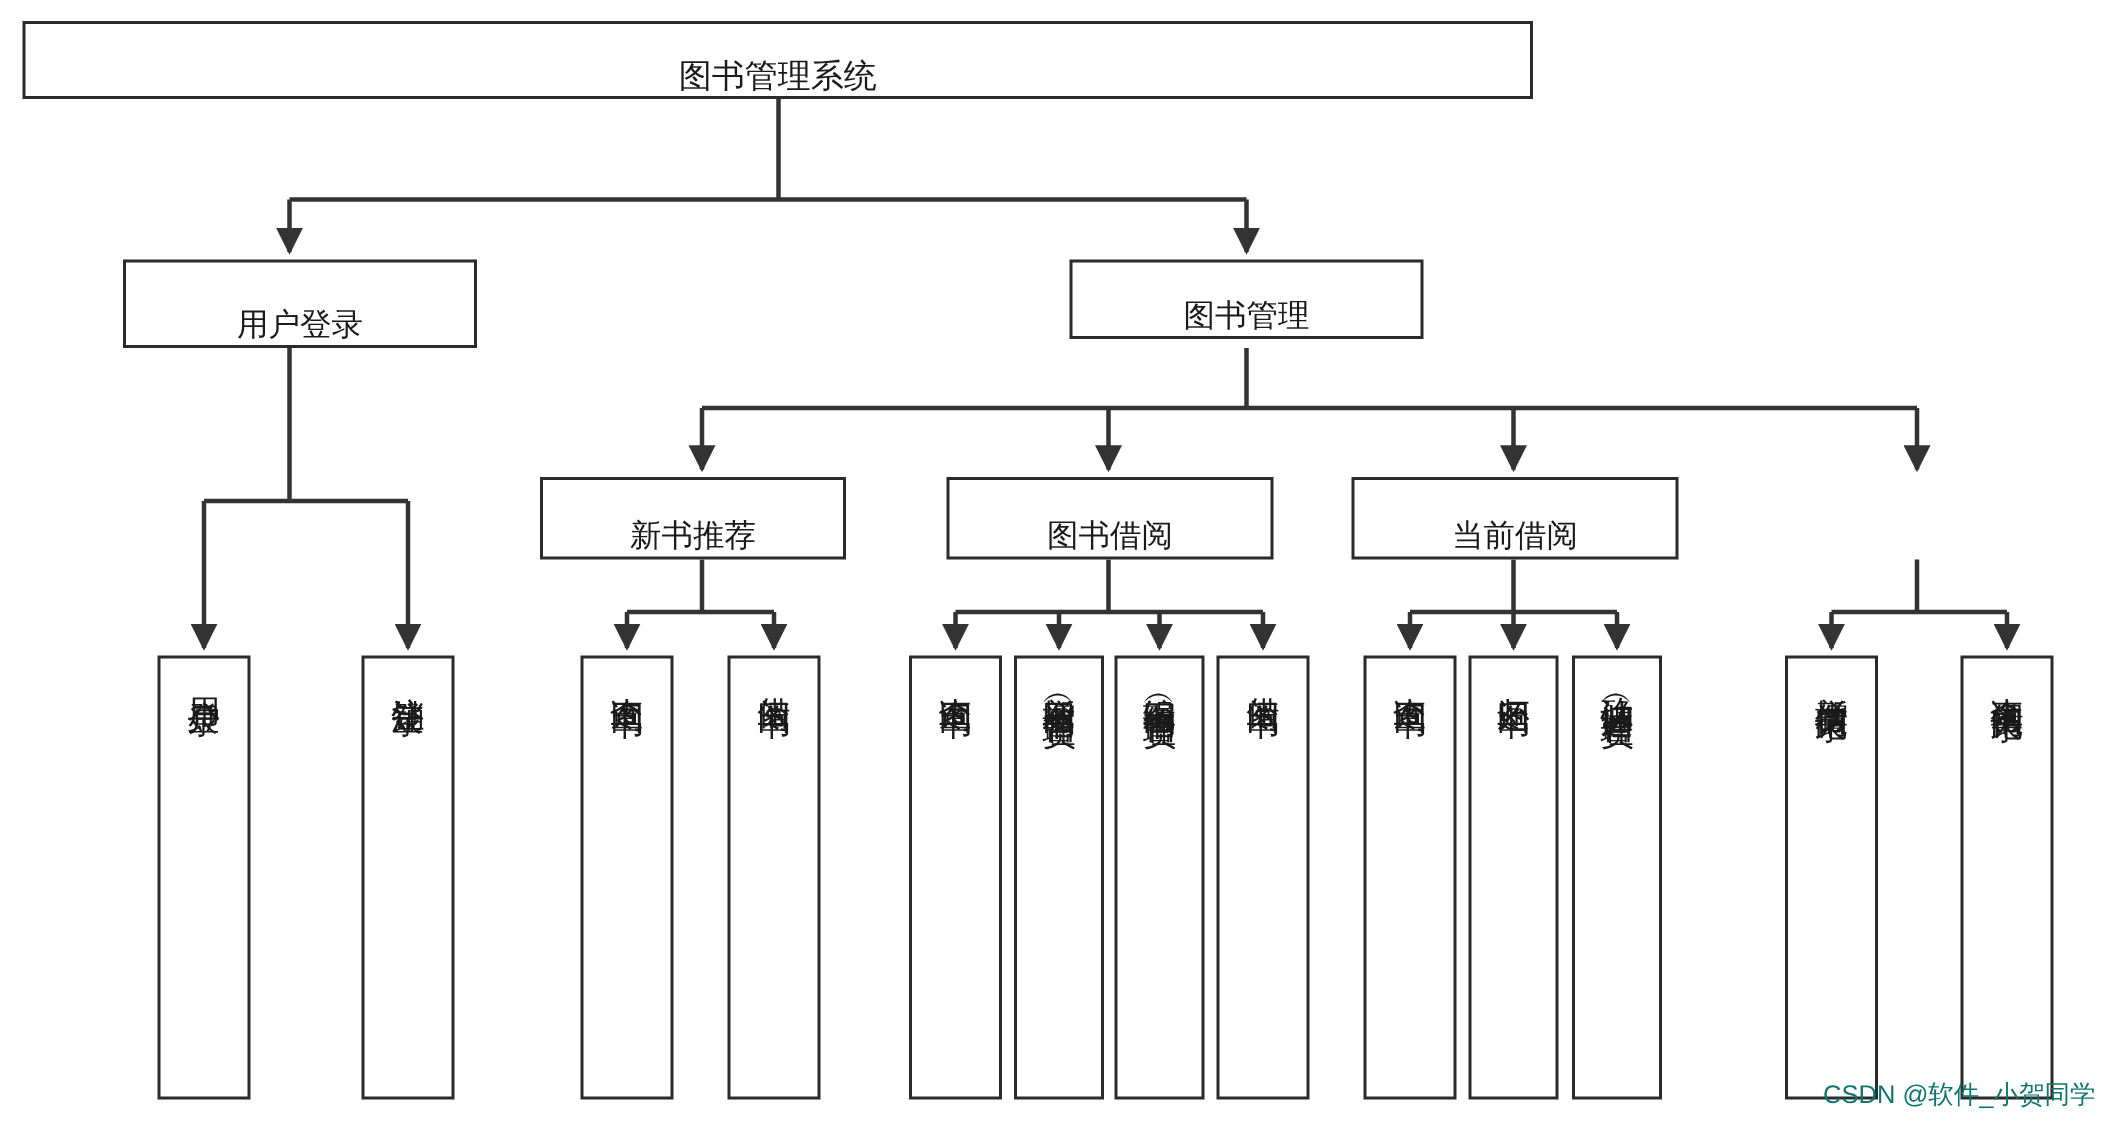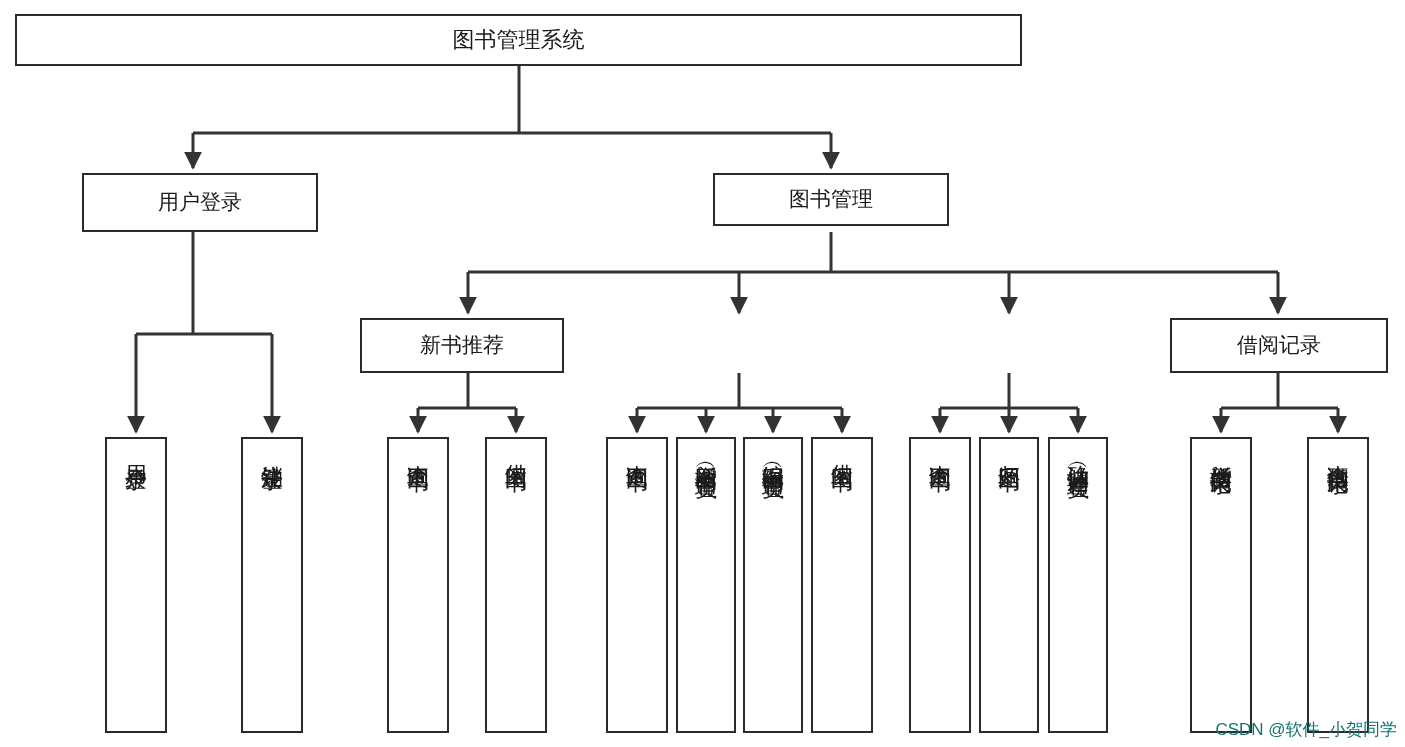--- a/index.html
+++ b/index.html
@@ -24,21 +24,21 @@
     width: 1405px;
     height: 747px;
     pointer-events: none;
   }
   .node {
     position: absolute;
     box-sizing: border-box;
     background: #ffffff;
     border: 2px solid #2b2b2b;
     display: flex;
-    align-items: center;
+    align-items: flex-end;
     justify-content: center;
     z-index: 2;
   }
   .node-label {
     color: #1a1a1a;
     text-align: center;
     line-height: 1.18;
     white-space: pre;
   }
   .node.horiz .node-label {
@@ -132,22 +132,25 @@
   <div class="node horiz" style="left:82px; top:173px; width:236px; height:59px;">
     <span class="node-label">用户登录</span>
   </div>
   <div class="node horiz" style="left:713px; top:173px; width:236px; height:53px;">
     <span class="node-label">图书管理</span>
   </div>
 
   <div class="node horiz" style="left:360px; top:318px; width:204px; height:55px;">
     <span class="node-label">新书推荐</span>
   </div>
-  <div class="node horiz" style="left:1170px; top:318px; width:218px; height:55px;">
-    <span class="node-label">借阅记录</span>
+  <div class="node horiz" style="left:631px; top:318px; width:218px; height:55px;">
+    <span class="node-label">图书借阅</span>
+  </div>
+  <div class="node horiz" style="left:901px; top:318px; width:218px; height:55px;">
+    <span class="node-label">当前借阅</span>
   </div>
 
   <div class="node vert" style="left:105px; top:437px; width:62px; height:296px;">
     <span class="node-label">用户登录</span>
   </div>
   <div class="node vert" style="left:241px; top:437px; width:62px; height:296px;">
     <span class="node-label">注销登录</span>
   </div>
 
   <div class="node vert" style="left:387px; top:437px; width:62px; height:296px;">

